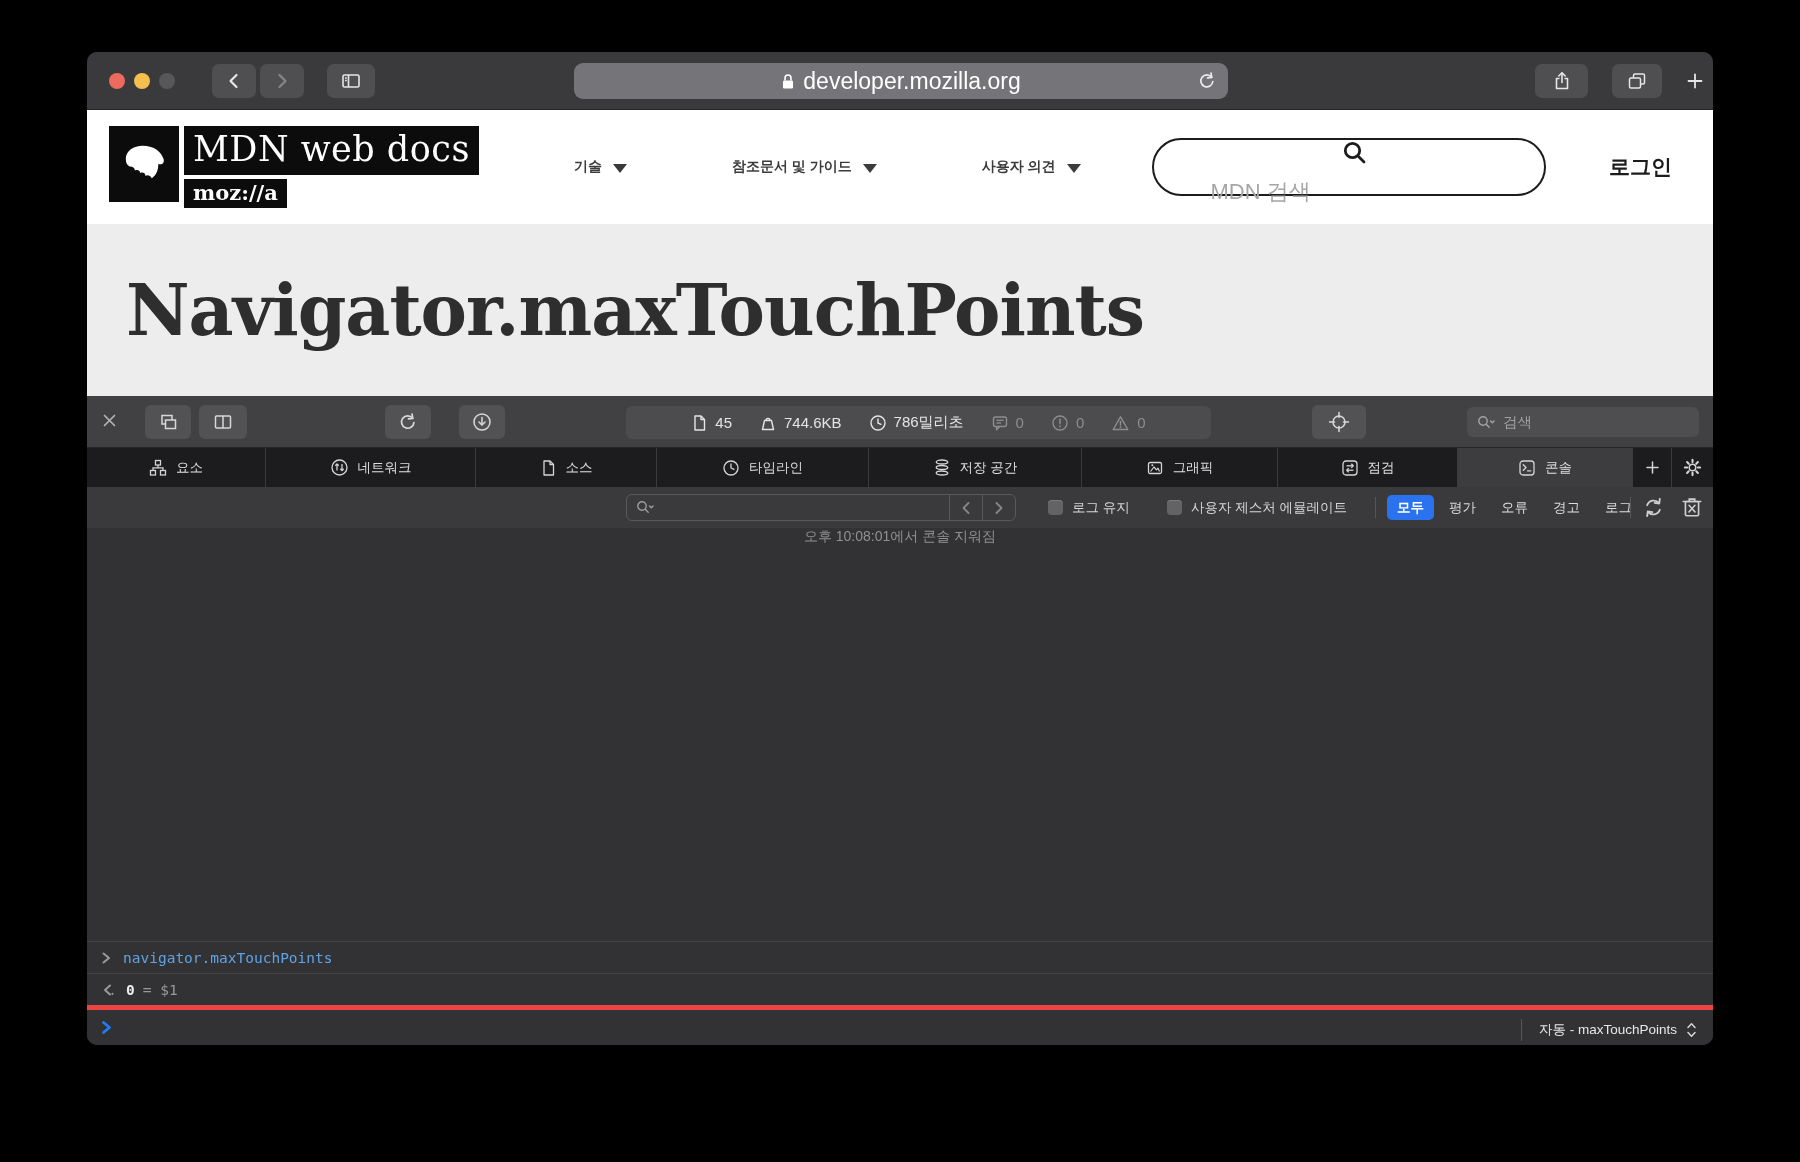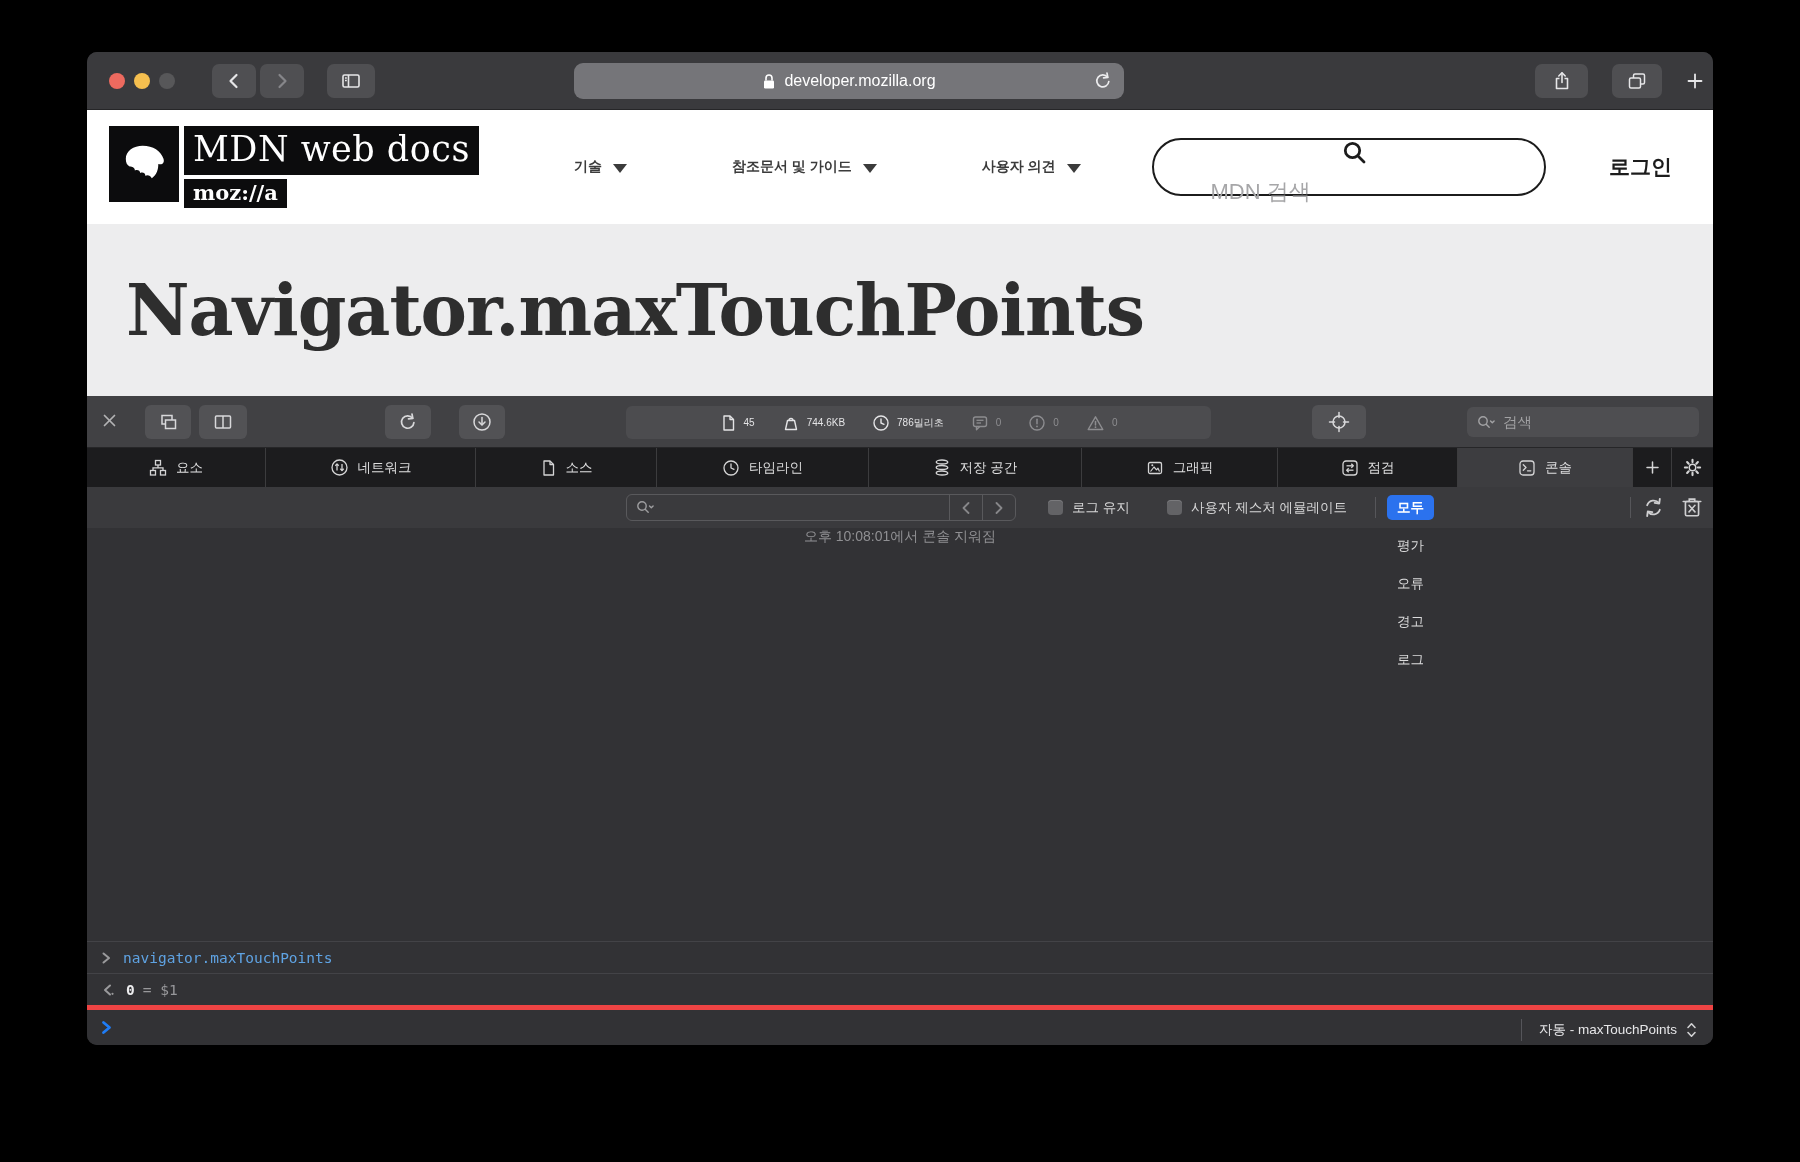--- a/index.html
+++ b/index.html
@@ -19,23 +19,23 @@
   .light.gray { background:#575759; }
   .tb-btn { position:absolute; top:12px; height:34px; border-radius:7px; background:#4f4f52;
             display:flex; align-items:center; justify-content:center; color:#e6e6e8; }
   .tb-btn.dim { color:#86868a; }
   .btn-back { left:125px; width:44px; }
   .btn-fwd  { left:173px; width:44px; }
   .btn-sidebar { left:240px; width:48px; }
   .btn-share { left:1448px; width:53px; }
   .btn-tabs  { left:1525px; width:50px; }
   .btn-newtab { left:1589px; width:38px; background:transparent; }
-  .urlbar { position:absolute; left:487px; top:11px; width:550px; height:36px; border-radius:9px;
+  .urlbar { position:absolute; left:487px; top:11px; width:654px; height:36px; border-radius:9px;
             background:#757579; display:flex; align-items:center; justify-content:center;
-            color:#fff; font-size:16px; gap:8px; }
+            color:#fff; font-size:23px; gap:8px; }
   .url-reload { position:absolute; right:11px; top:7px; color:#ececee; }
 
   
   .mdn { flex:0 0 114px; background:#fff; display:flex; align-items:center; padding:0 41px 0 22px; }
   .logo { display:flex; gap:5px; align-items:stretch; }
   .logo-dino { width:70px; height:76px; background:#0c0c0d; display:flex; align-items:center; justify-content:center; }
   .logo-text { display:flex; flex-direction:column; gap:4px; align-items:flex-start; justify-content:center; }
   .logo-title { background:#0c0c0d; color:#fff; font-family:"DejaVu Serif", serif; font-size:35px;
                 padding:3px 9px 5px; line-height:1.15; letter-spacing:0.5px; }
   .logo-sub { background:#0c0c0d; color:#fff; font-family:"DejaVu Serif", serif; font-weight:bold;
@@ -60,21 +60,21 @@
   .insp-toolbar { flex:0 0 52px; background:#414144; border-bottom:1px solid #262628; position:relative; color:#d2d2d4; }
   .itb-btn { position:absolute; top:9px; height:34px; border-radius:6px; background:#525255;
              display:flex; align-items:center; justify-content:center; color:#d8d8da; }
   .itb-close { position:absolute; left:14px; top:16px; color:#b2b2b4; cursor:pointer; }
   .itb-dock { left:58px; width:46px; }
   .itb-split { left:112px; width:48px; }
   .itb-reload { left:298px; width:46px; }
   .itb-download { left:372px; width:46px; }
   .itb-target { left:1225px; width:54px; }
   .stats { position:absolute; left:539px; top:10px; width:585px; height:33px; background:#4c4c4f;
-           border-radius:6px; display:flex; align-items:center; justify-content:center; gap:27px; font-size:10px; }
+           border-radius:6px; display:flex; align-items:center; justify-content:center; gap:27px; font-size:15px; }
   .stat { display:flex; align-items:center; gap:7px; color:#e4e4e6; }
   .stat.dim { color:#8d8d90; }
   .itb-search { position:absolute; left:1380px; top:11px; width:232px; height:30px; background:#4e4e51;
                 border-radius:6px; display:flex; align-items:center; padding:0 10px; gap:7px; color:#a2a2a4; }
   .itb-search input { flex:1; border:none; outline:none; background:transparent; font-size:14.5px;
                       color:#e0e0e2; font-family:inherit; min-width:0; }
   .itb-search input::placeholder { color:#a2a2a4; }
 
   
   .insp-tabs { flex:0 0 39px; background:#1c1c1e; display:flex; font-size:13.5px; color:#dededf; }
@@ -86,21 +86,21 @@
   .filter-bar { flex:0 0 41px; background:#3a3a3d; position:relative; color:#d6d6d7; font-size:13.5px; }
   .fsearch { position:absolute; left:539px; top:7px; width:390px; height:27px; border:1px solid #59595c;
              border-radius:6px; display:flex; align-items:center; color:#9e9ea0; }
   .fsearch-icon { padding:0 9px; display:flex; }
   .fsearch-spacer { flex:1; }
   .fnav { width:33px; height:100%; display:flex; align-items:center; justify-content:center;
           border-left:1px solid #59595c; color:#87878a; cursor:pointer; }
   .fcheck-group { position:absolute; top:0; height:41px; display:flex; align-items:center; gap:9px; cursor:pointer; }
   .checkbox { width:15px; height:15px; border-radius:4px; background:#636366; box-shadow:inset 0 1px 0 #7a7a7d; }
   .vdiv { position:absolute; top:10px; width:1px; height:21px; background:#56565a; }
-  .pills { position:absolute; left:1300px; top:8px; display:flex; gap:13px; align-items:flex-start;flex-direction:column; }
+  .pills { position:absolute; left:1300px; top:8px; display:flex; gap:5px; align-items:flex-start; }
   .pill { height:25px; padding:0 10px; border-radius:5px; display:flex; align-items:center; color:#dcdcdd; cursor:pointer; }
   .pill.active { background:#2b72ee; color:#fff; font-weight:bold; }
   .ficon { position:absolute; top:9px; color:#cfcfd1; cursor:pointer; }
 
   
   .console { flex:1; background:#323235; display:flex; flex-direction:column;
              font-family:"DejaVu Sans Mono", monospace; }
   .console-spacer { flex:1; display:flex; justify-content:center; padding-bottom:11px; }
   .cleared { color:#909093; font-size:14px; font-family:"Liberation Sans", sans-serif; }
   .crow { border-top:1px solid #434347; display:flex; align-items:center; padding:0 14px; gap:11px; }

